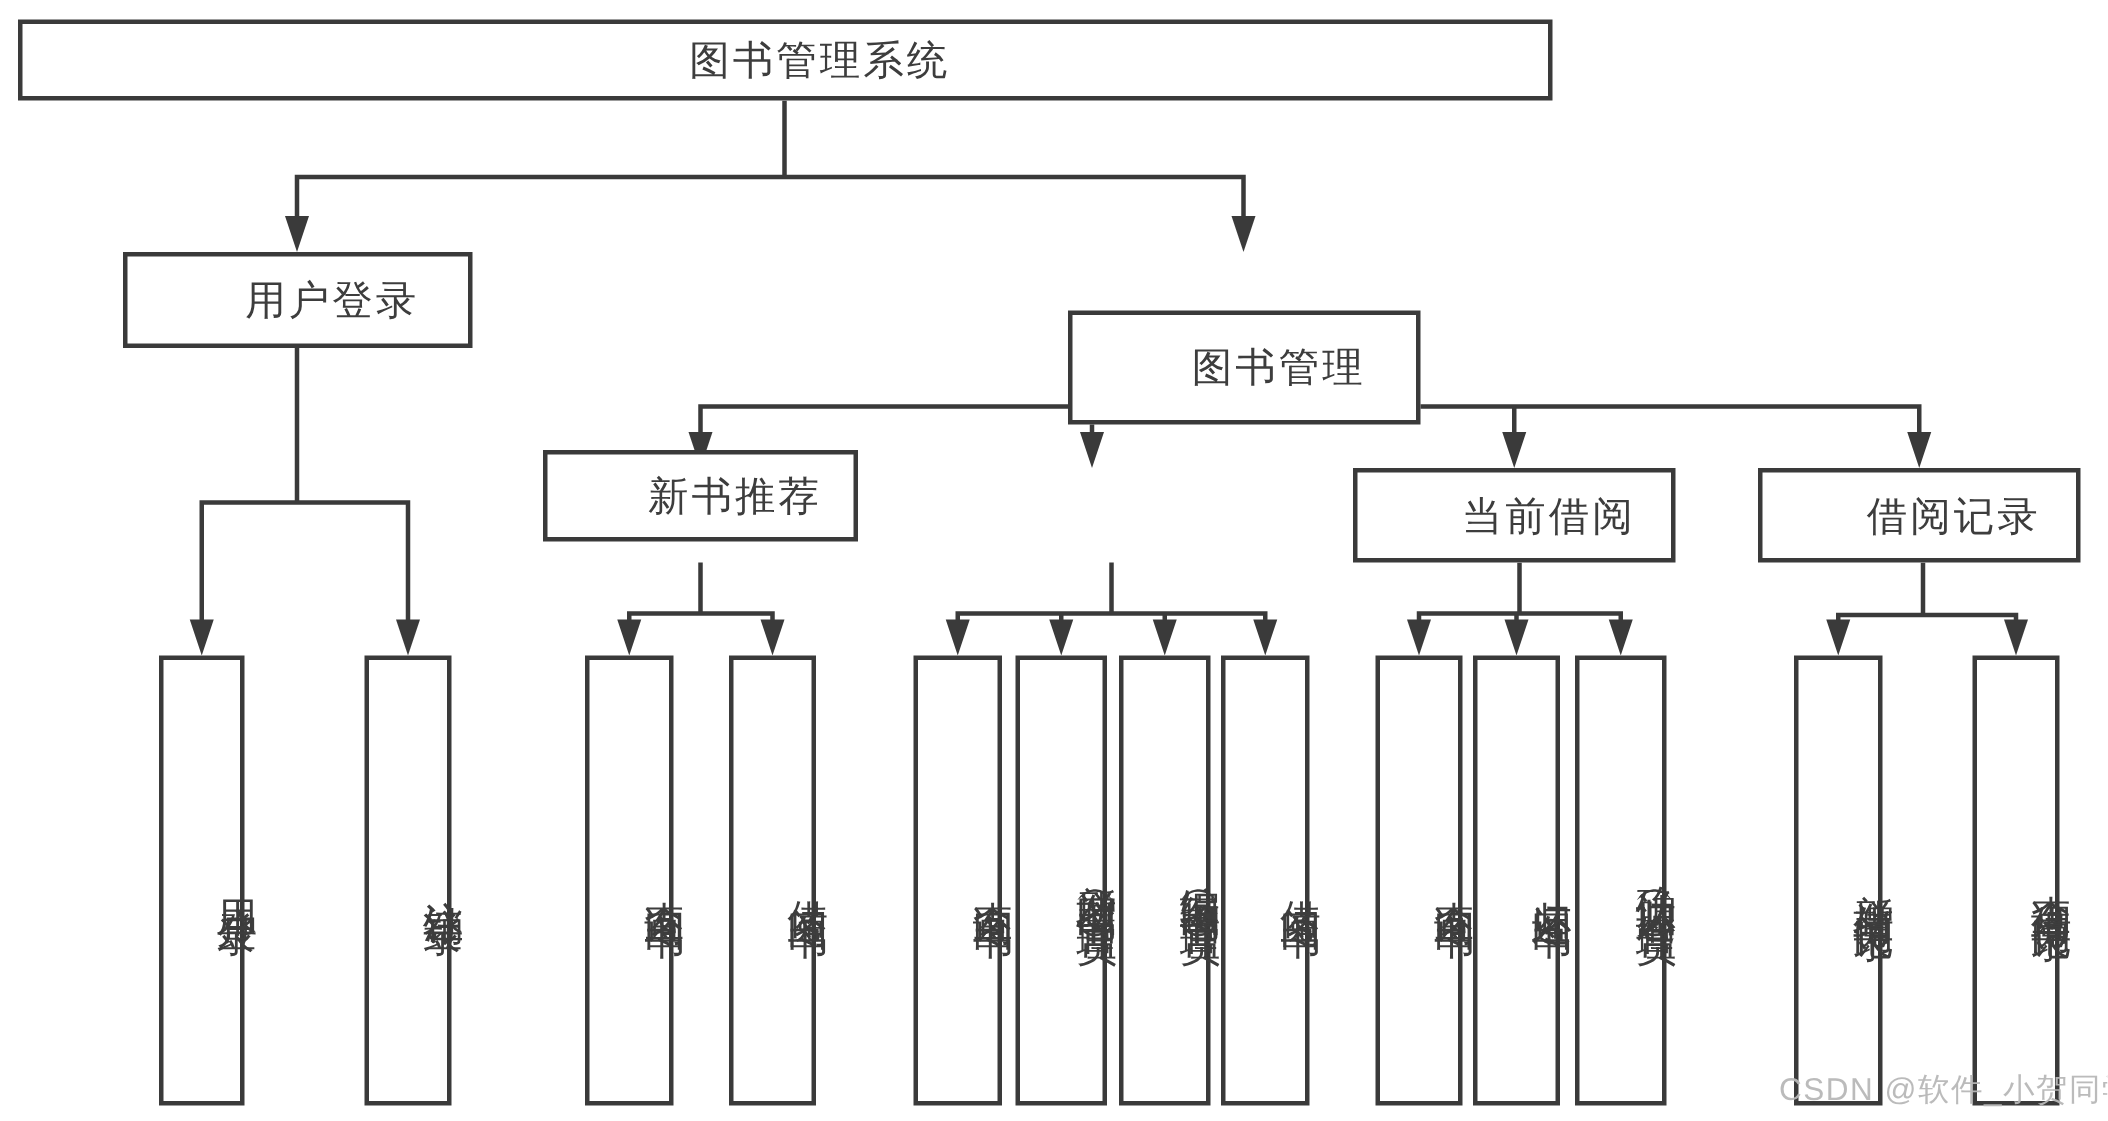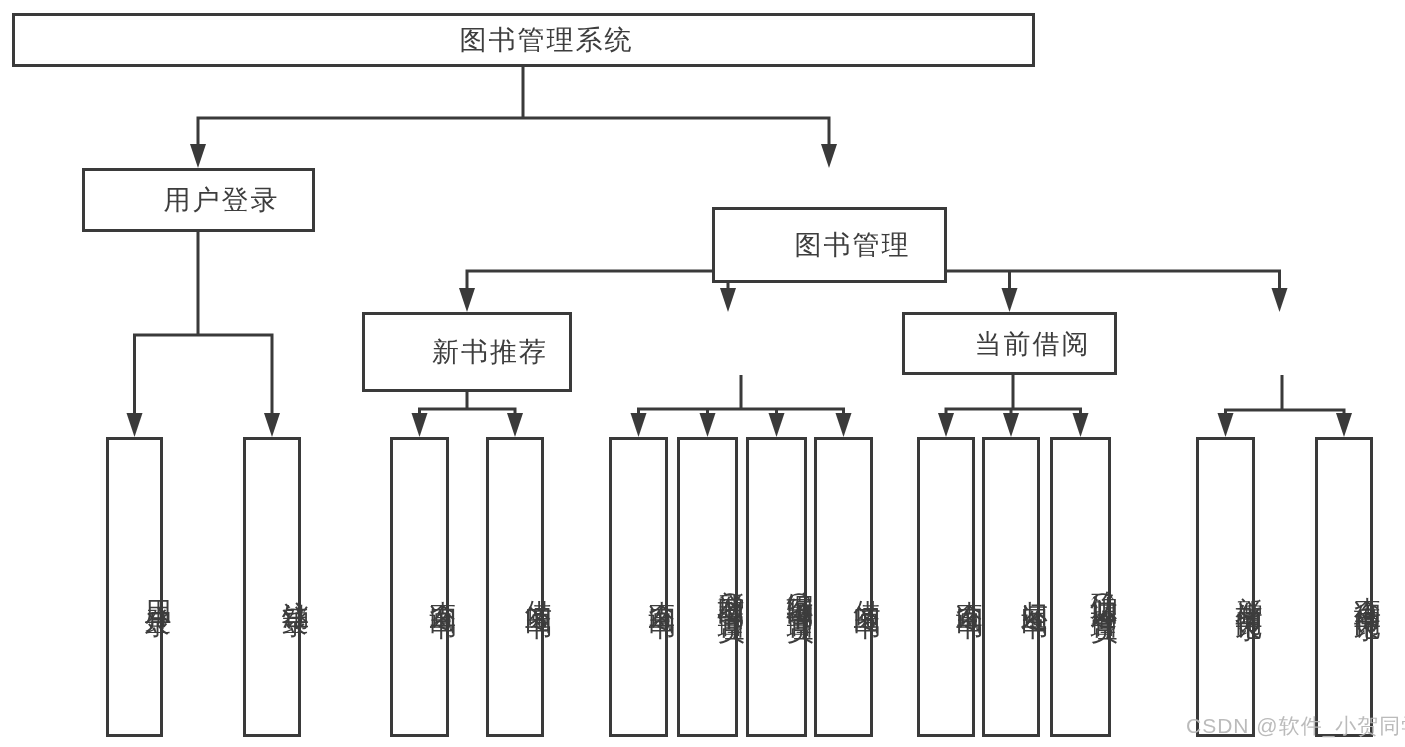--- a/index.html
+++ b/index.html
@@ -64,25 +64,28 @@
     <span>图书管理系统</span>
   </div>
 
   <div class="node" style="left:82px;top:168px;width:233px;height:64px;">
     <span>用户登录</span>
   </div>
   <div class="node" style="left:712px;top:168px;width:235px;height:76px;margin-top:39px;">
     <span>图书管理</span>
   </div>
 
-  <div class="node" style="left:362px;top:312px;width:210px;height:80px;">
+  <div class="node" style="left:362px;top:300px;width:210px;height:61px;">
     <span>新书推荐</span>
   </div>
   <div class="node" style="left:902px;top:312px;width:215px;height:63px;text-align:center;">
     <span>当前借阅</span>
+  </div>
+  <div class="node" style="left:1172px;top:312px;width:215px;height:63px;">
+    <span>借阅记录</span>
   </div>
 
   <div class="node" style="left:106px;top:437px;width:57px;height:300px;">
     <span class="vtext">用户登录</span>
   </div>
   <div class="node" style="left:243px;top:437px;width:58px;height:300px;">
     <span class="vtext">注销登录</span>
   </div>
 
   <div class="node" style="left:390px;top:437px;width:59px;height:300px;">

